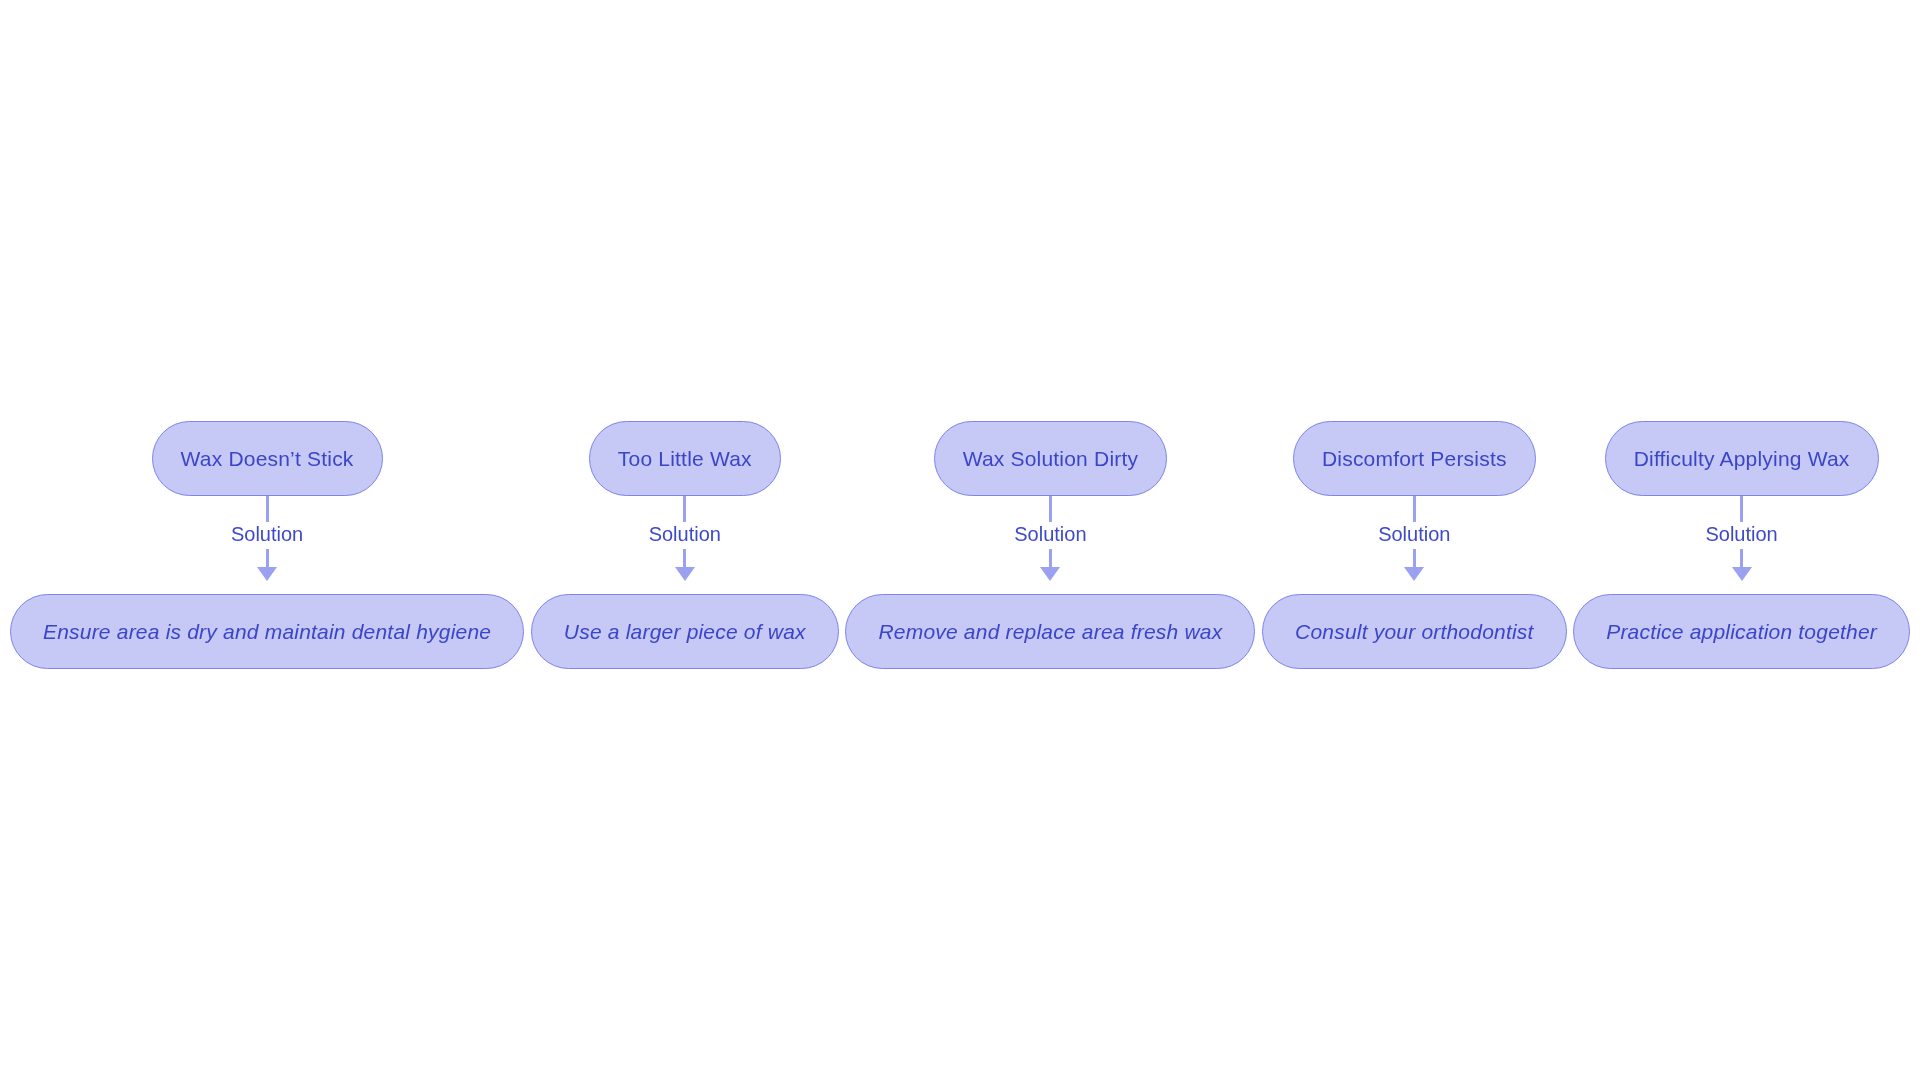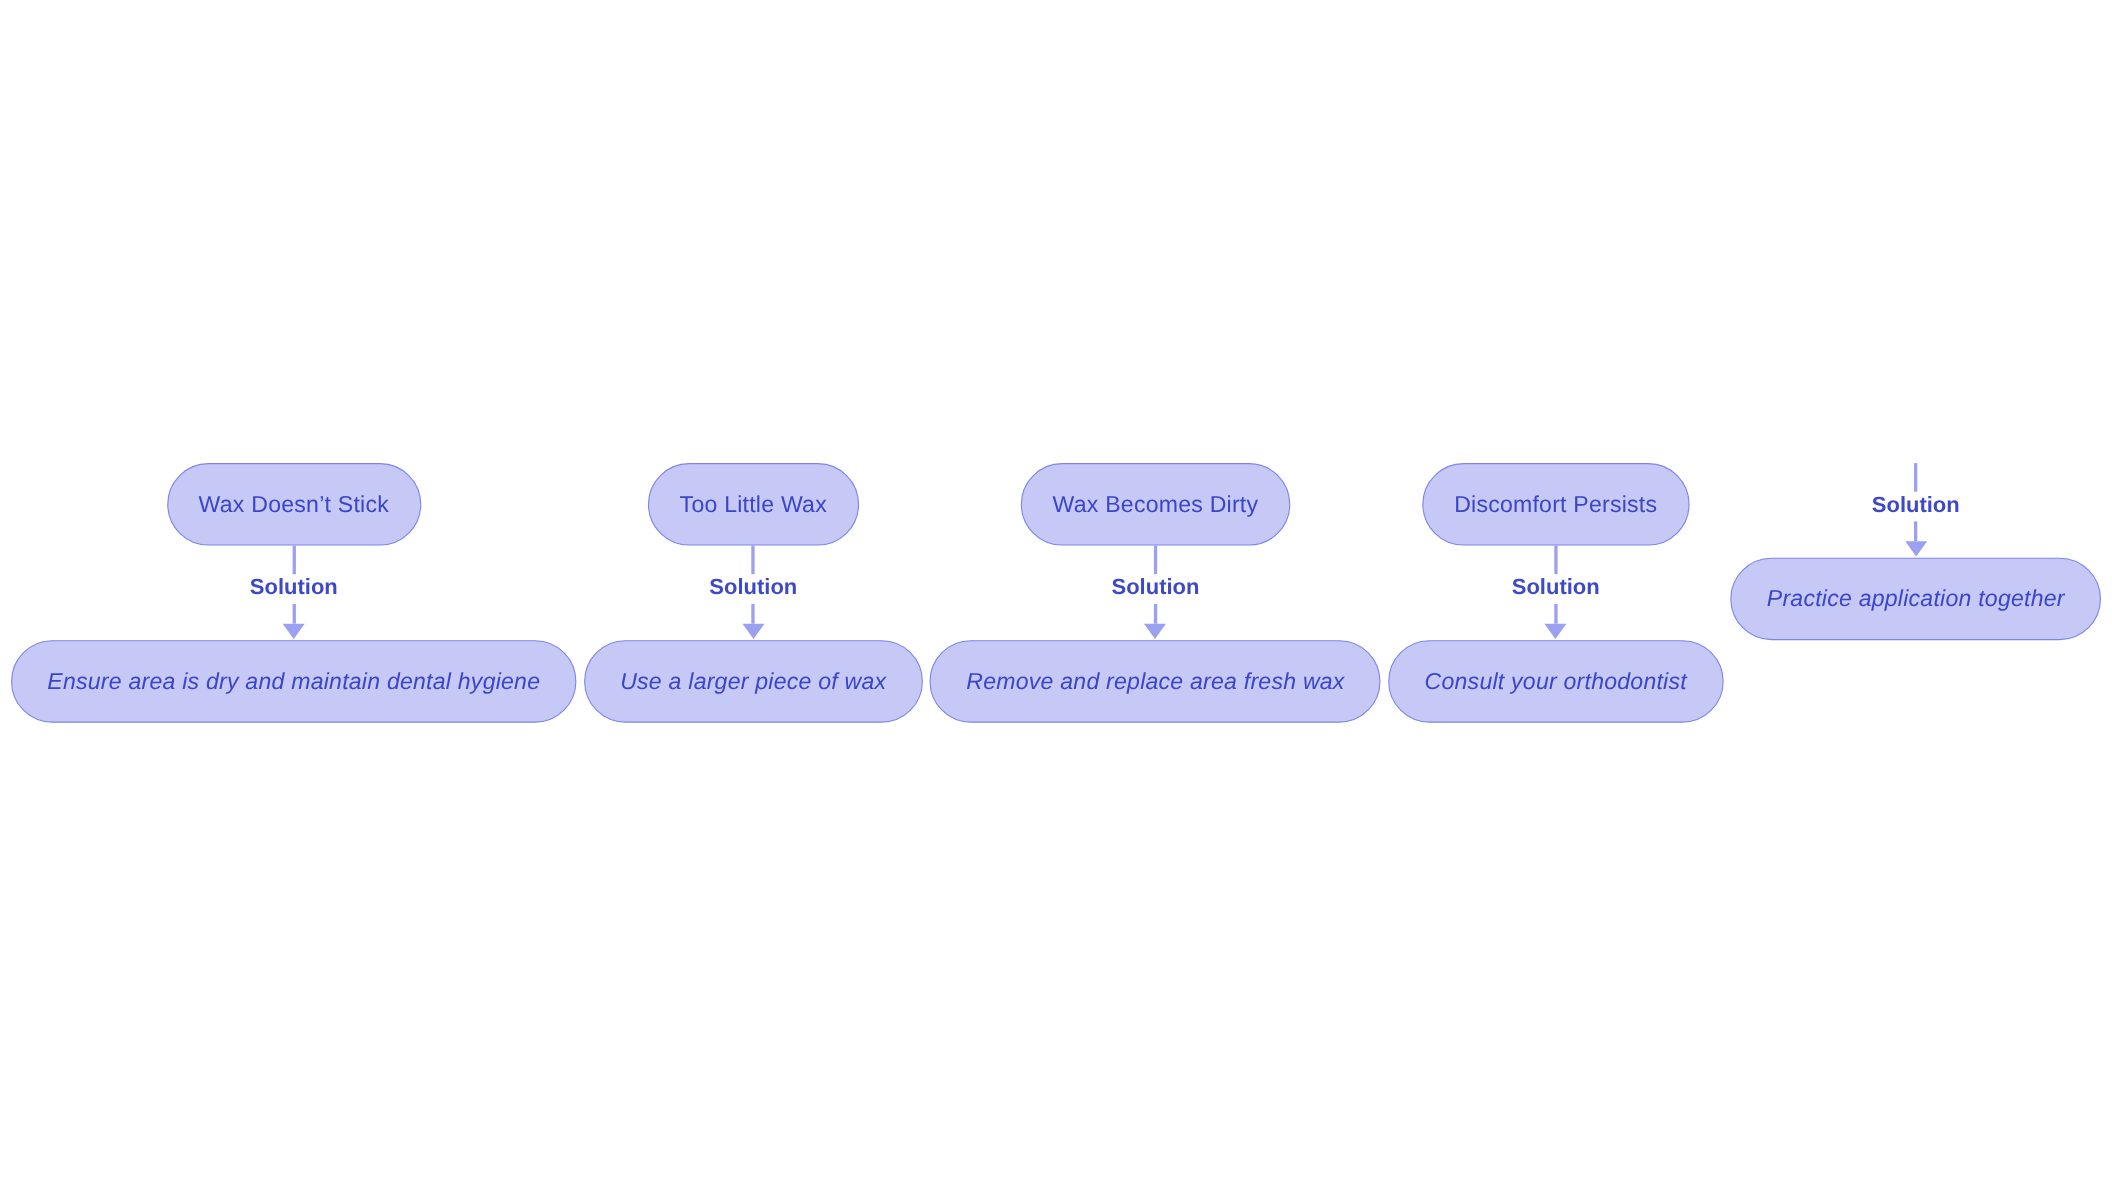--- a/index.html
+++ b/index.html
@@ -38,22 +38,21 @@
     color: var(--node-text, #3b45c8);
     font-size: 21px;
     letter-spacing: 0.2px;
   }
   .node.problem { padding: 0 28px; }
   .node.solution { padding: 0 32px; font-style: italic; }
   .connector {
     display: flex;
     flex-direction: column;
     align-items: center;
-    height: 86px;
-    font-weight: bold;
+    height: 98px;
   }
   .edge-seg {
     width: 3px;
     background: var(--arrow, #9ba0f0);
   }
   .edge-seg.top { height: 26px; }
   .edge-seg.bottom { height: 18px; margin-top: 2px; }
   .edge-label {
     color: var(--label-text, #3d49c9);
     font-size: 20px;
@@ -88,21 +87,21 @@
       <div class="connector">
         <div class="edge-seg top"></div>
         <div class="edge-label">Solution</div>
         <div class="edge-seg bottom"></div>
         <div class="arrowhead"></div>
       </div>
       <div class="node solution">Use a larger piece of wax</div>
     </div>
 
     <div class="flow-col">
-      <div class="node problem">Wax Becomes Dirty</div>
+      <div class="node problem">Wax Solution Dirty</div>
       <div class="connector">
         <div class="edge-seg top"></div>
         <div class="edge-label">Solution</div>
         <div class="edge-seg bottom"></div>
         <div class="arrowhead"></div>
       </div>
       <div class="node solution">Remove and replace area fresh wax</div>
     </div>
 
     <div class="flow-col">
@@ -110,20 +109,21 @@
       <div class="connector">
         <div class="edge-seg top"></div>
         <div class="edge-label">Solution</div>
         <div class="edge-seg bottom"></div>
         <div class="arrowhead"></div>
       </div>
       <div class="node solution">Consult your orthodontist</div>
     </div>
 
     <div class="flow-col">
+      <div class="node problem">Difficulty Applying Wax</div>
       <div class="connector">
         <div class="edge-seg top"></div>
         <div class="edge-label">Solution</div>
         <div class="edge-seg bottom"></div>
         <div class="arrowhead"></div>
       </div>
       <div class="node solution">Practice application together</div>
     </div>
 
   </div>

